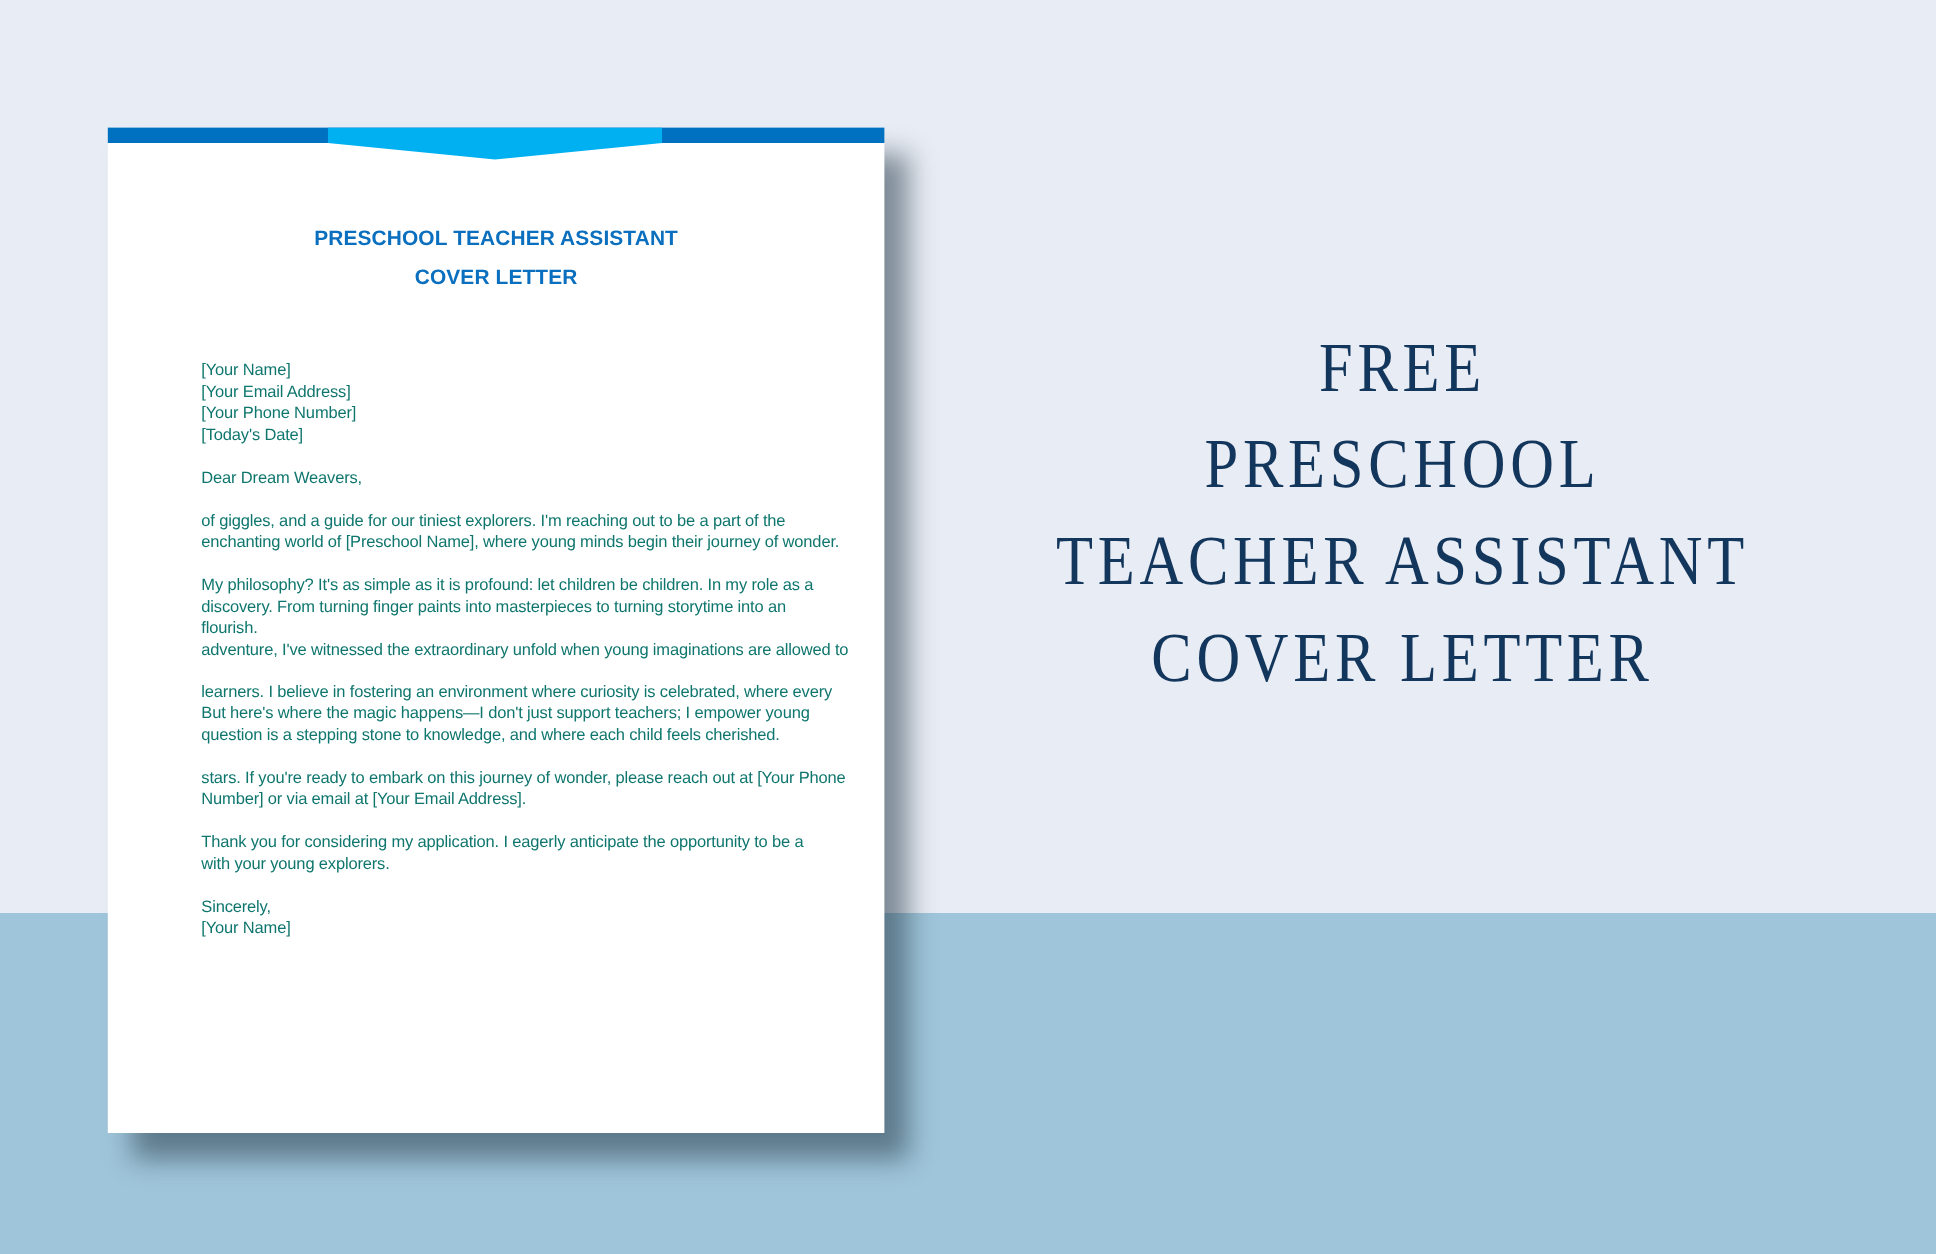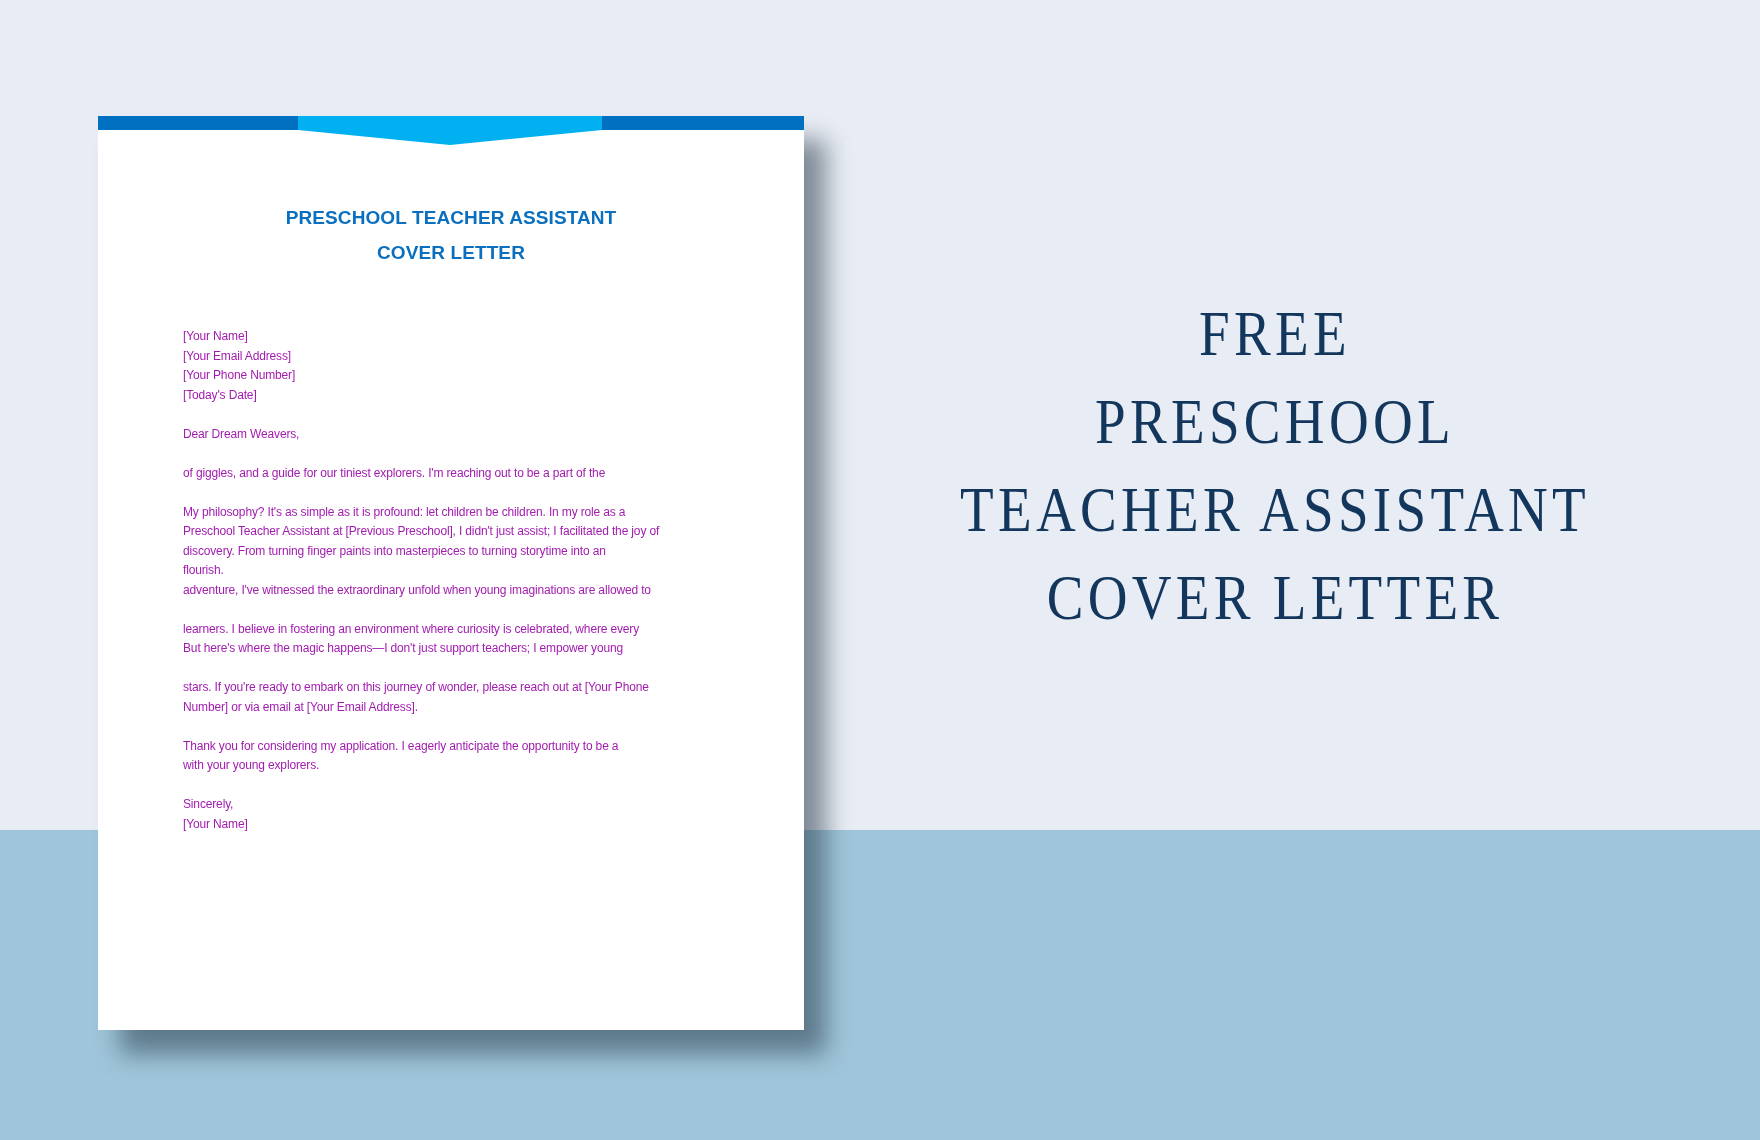--- a/index.html
+++ b/index.html
@@ -29,21 +29,21 @@
     position: absolute; left: 200px; top: 0; width: 304px; height: 30px;
   }
   .doc-title {
     position: absolute; left: 0; top: 84px; width: 706px; text-align: center;
     color: #0a6fbe; font-weight: bold; font-size: 19px; line-height: 35px;
     letter-spacing: 0.1px;
   }
   .doc-title div { white-space: nowrap; }
   .letter {
     position: absolute; left: 85px; top: 211px; width: 560px;
-    color: #a21caf; font-size: 12px; line-height: 19.5px;
+    color: #0f766e; font-size: 15px; line-height: 19.5px;
     letter-spacing: -0.15px;
   }
   .letter .line { white-space: nowrap; height: 19.5px; }
   .letter .gap { height: 19.5px; }
   .hero {
     position: absolute; left: 880px; top: 290px; width: 790px; text-align: center;
     color: #13365c;
     font-family: "Liberation Serif", "DejaVu Serif", serif;
     font-size: 64px; line-height: 88px; letter-spacing: 5px;
     transform: scaleX(0.86); transform-origin: center top;
@@ -73,35 +73,36 @@
       <div class="line">[Your Email Address]</div>
       <div class="line">[Your Phone Number]</div>
       <div class="line">[Today's Date]</div>
     </div>
     <div class="gap"></div>
     <div class="line">Dear Dream Weavers,</div>
     <div class="gap"></div>
 
     <div>
       <div class="line">of giggles, and a guide for our tiniest explorers. I'm reaching out to be a part of the</div>
+      <div class="line">enchanting world of [Preschool Name], where young minds begin their journey of wonder.</div>
     </div>
     <div class="gap"></div>
 
     <div>
       <div class="line">My philosophy? It's as simple as it is profound: let children be children. In my role as a</div>
-      <div class="line">Preschool Teacher Assistant at [Previous Preschool], I didn't just assist; I facilitated the joy of</div>
       <div class="line">discovery. From turning finger paints into masterpieces to turning storytime into an</div>
       <div class="line">flourish.</div>
       <div class="line">adventure, I've witnessed the extraordinary unfold when young imaginations are allowed to</div>
     </div>
     <div class="gap"></div>
 
     <div>
       <div class="line">learners. I believe in fostering an environment where curiosity is celebrated, where every</div>
       <div class="line">But here's where the magic happens—I don't just support teachers; I empower young</div>
+      <div class="line">question is a stepping stone to knowledge, and where each child feels cherished.</div>
     </div>
     <div class="gap"></div>
 
     <div>
       <div class="line">stars. If you're ready to embark on this journey of wonder, please reach out at [Your Phone</div>
       <div class="line">Number] or via email at [Your Email Address].</div>
     </div>
     <div class="gap"></div>
 
     <div>

